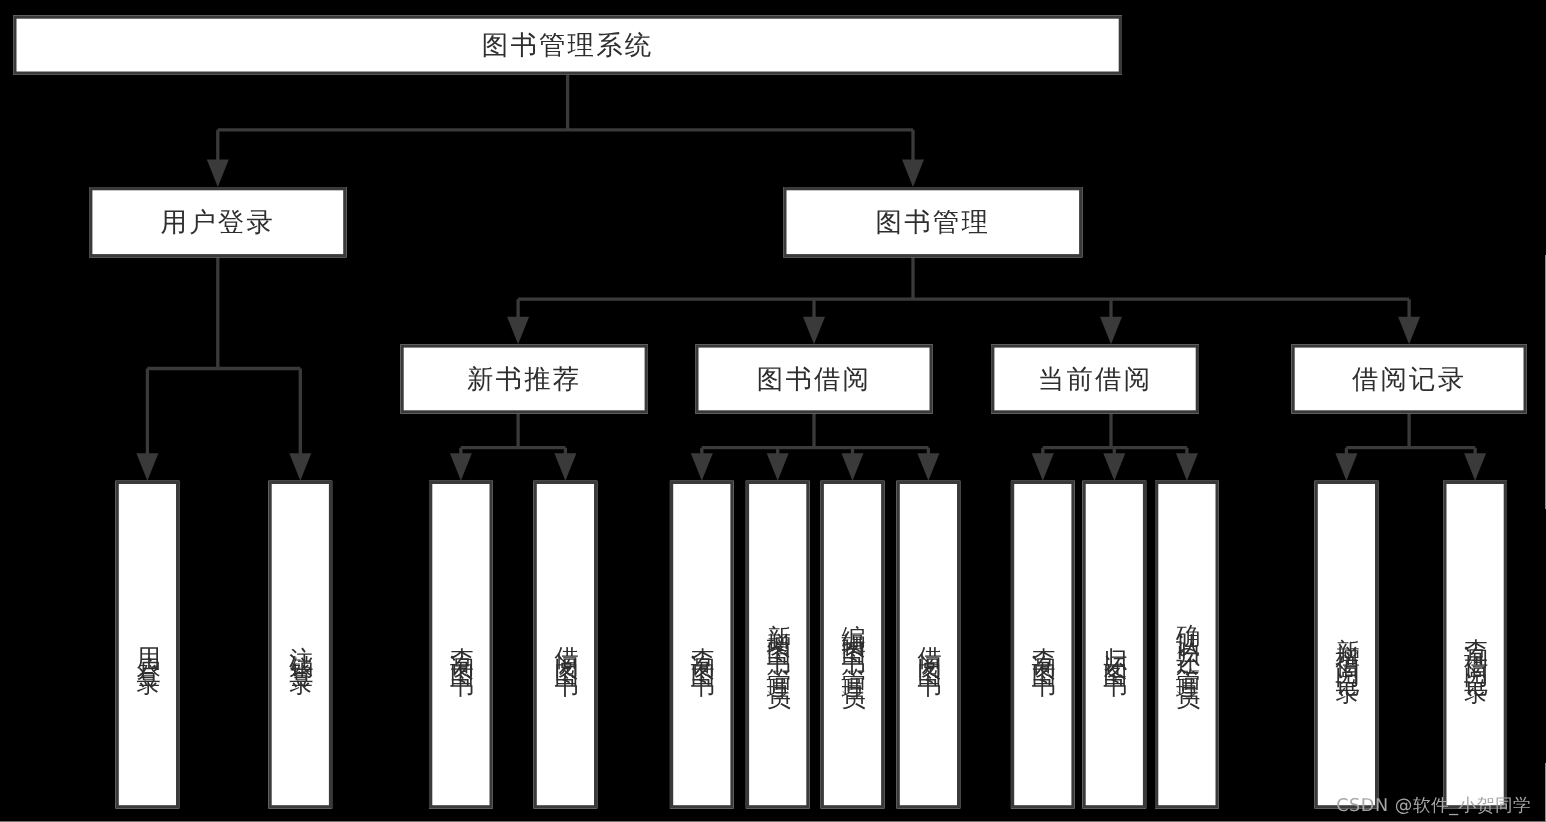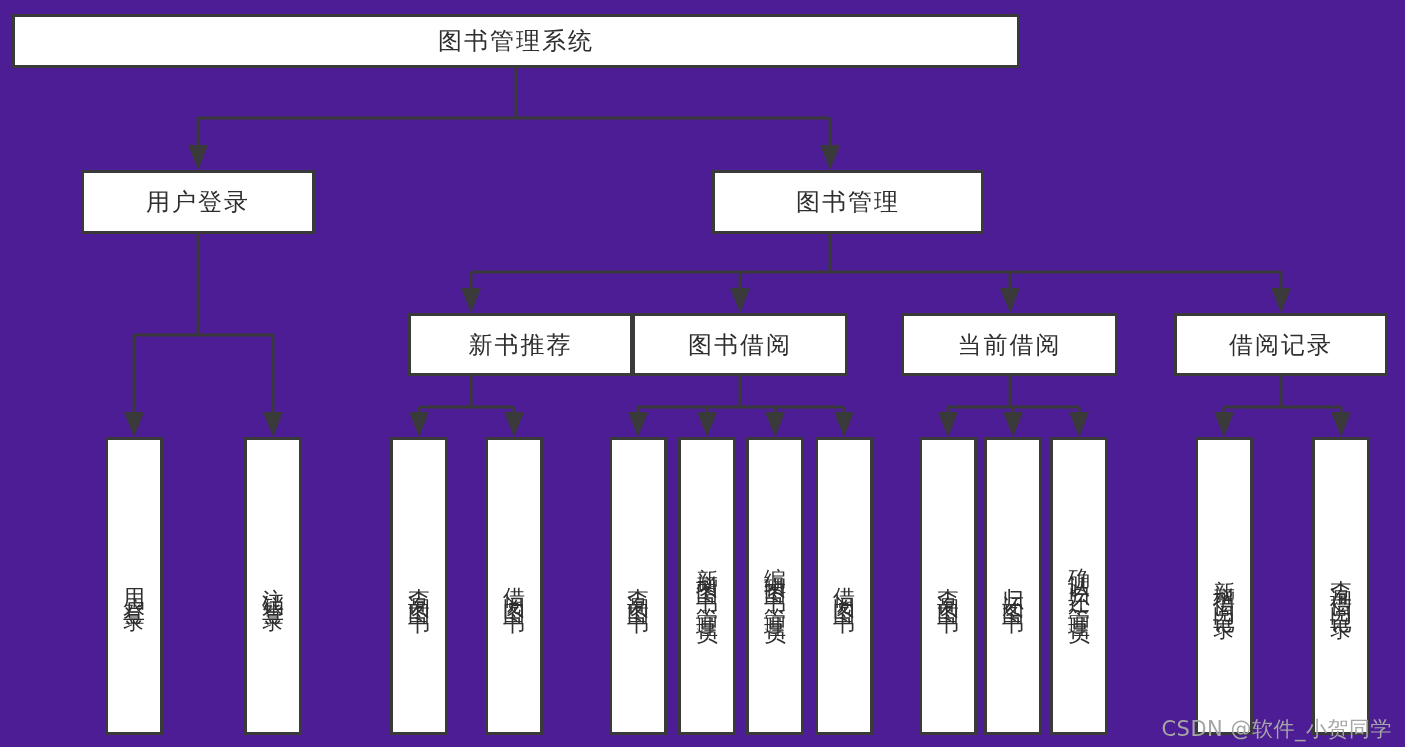--- a/index.html
+++ b/index.html
@@ -1,21 +1,21 @@
 <!DOCTYPE html>
 <html><head>
 <meta charset="utf-8">
 <style>
   * { margin: 0; padding: 0; box-sizing: border-box; }
   html, body { background: #ffffff; }
   .stage {
     position: relative;
     width: 1405px;
     height: 747px;
-    background: #4c1d95;
+    background: #000000;
     font-family: "DejaVu Sans", sans-serif;
     overflow: hidden;
   }
   svg.wires {
     position: absolute;
     left: 0; top: 0;
     width: 1405px; height: 747px;
   }
   .box {
     position: absolute;
@@ -35,21 +35,21 @@
     writing-mode: vertical-lr;
     text-orientation: mixed;
     font-size: 22px;
     letter-spacing: 8px;
     line-height: 1;
   }
   .watermark {
     position: absolute;
     right: 13px;
     bottom: 4px;
-    font-size: 21px;
+    font-size: 16px;
     color: #a6a6a6;
     letter-spacing: 0.5px;
     white-space: nowrap;
   }
 </style>
 </head>
 <body>
 
 <div class="stage">
 
@@ -147,27 +147,27 @@
     <span>图书管理系统</span>
   </div>
 
   <div class="box hbox" style="left:81px; top:170px; width:234px; height:64px;">
     <span>用户登录</span>
   </div>
   <div class="box hbox" style="left:712px; top:170px; width:272px; height:64px;">
     <span>图书管理</span>
   </div>
 
-  <div class="box hbox" style="left:364px; top:313px; width:225px; height:63px;margin-left:44px;">
+  <div class="box hbox" style="left:364px; top:313px; width:225px; height:63px;">
     <span>新书推荐</span>
   </div>
   <div class="box hbox" style="left:632px; top:313px; width:216px; height:63px;text-align:right;">
     <span>图书借阅</span>
   </div>
-  <div class="box hbox" style="left:901px; top:313px; width:217px; height:63px;">
+  <div class="box hbox" style="left:901px; top:313px; width:189px; height:63px;">
     <span>当前借阅</span>
   </div>
   <div class="box hbox" style="left:1174px; top:313px; width:214px; height:63px;">
     <span>借阅记录</span>
   </div>
 
   <div class="box vbox" style="left:105px; top:437px; width:58px; height:298px;">
     <span>用户登录</span>
   </div>
   <div class="box vbox" style="left:244px; top:437px; width:58px; height:298px;">

